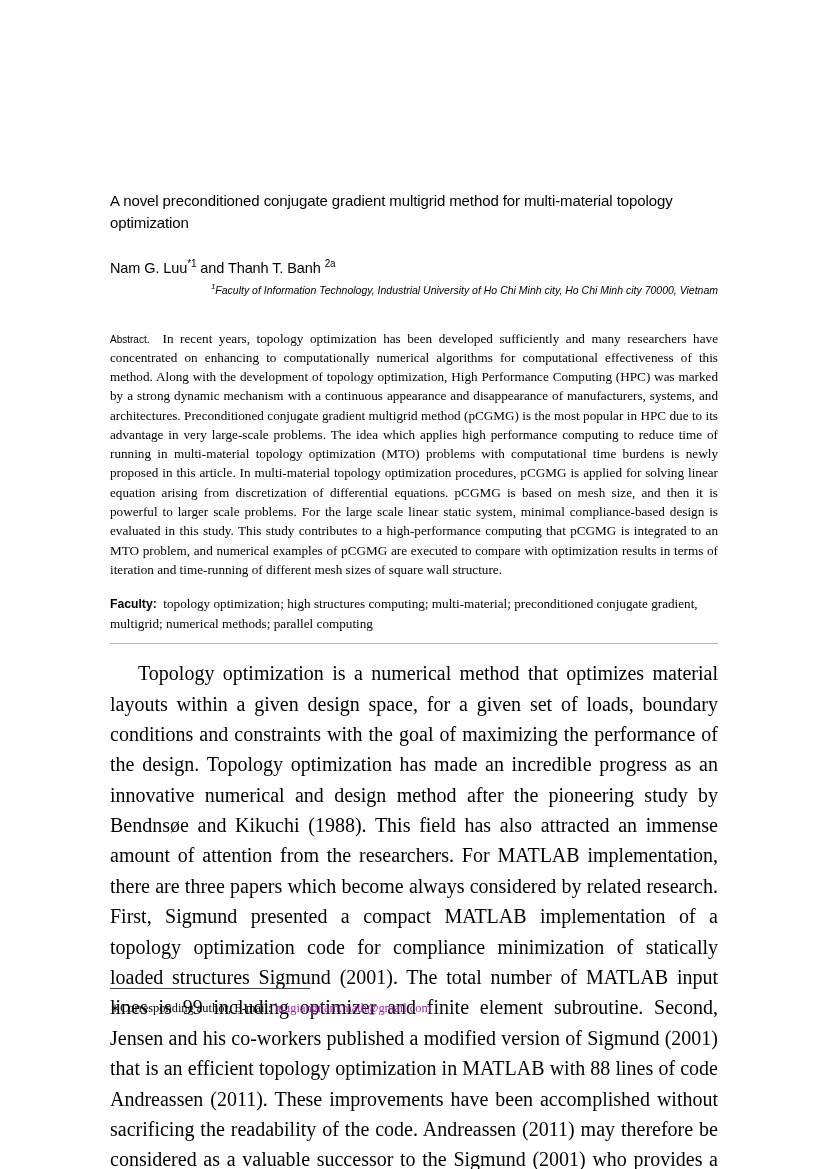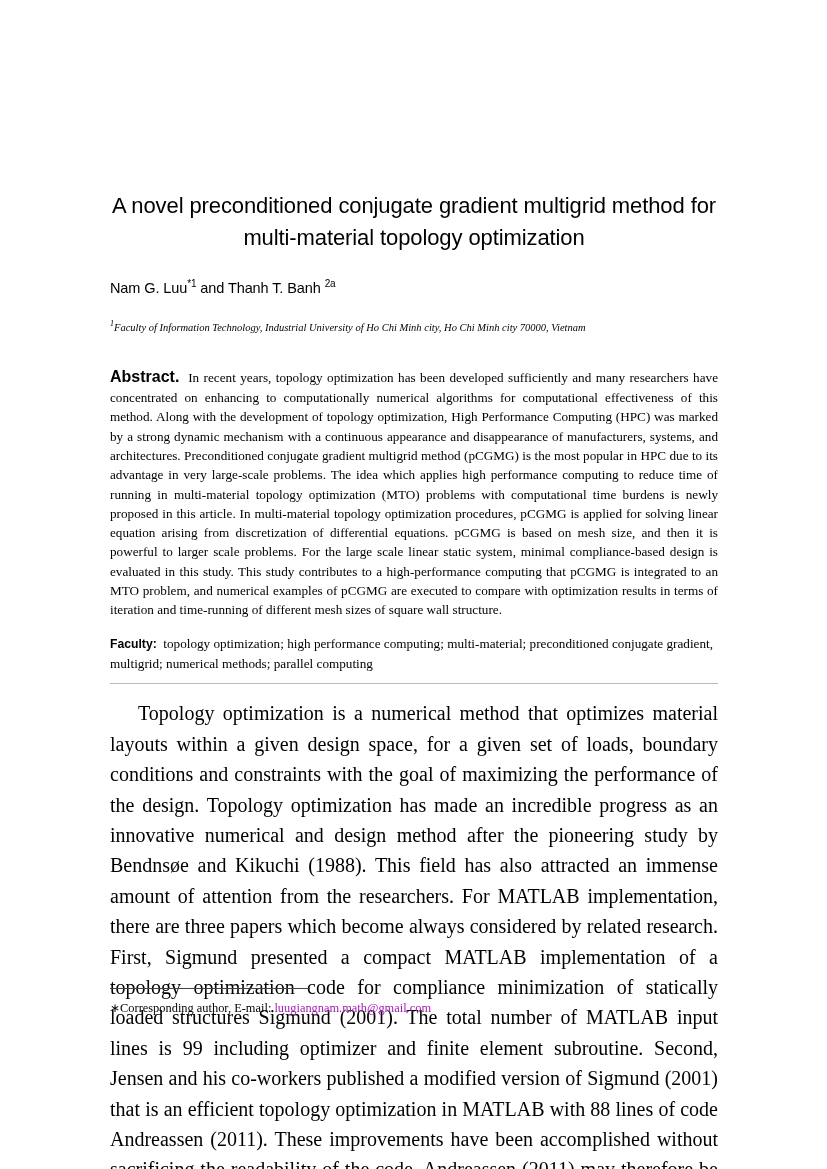--- a/index.html
+++ b/index.html
@@ -24,61 +24,60 @@
     padding: 0;
   }
   .content {
     position: absolute;
     left: 110px;
     top: 190px;
     width: 608px;
   }
   .title {
     font-family: "Liberation Sans", sans-serif;
-    font-size: 22px;
+    font-size: 15px;
     font-weight: 400;
-    text-align: center;
     line-height: 1.45;
     margin: 0 0 0 0;
     letter-spacing: -0.1px;
   }
   .authors {
     font-family: "Liberation Sans", sans-serif;
     font-size: 14.5px;
     margin-top: 24px;
     letter-spacing: -0.1px;
   }
   .authors sup {
     font-size: 10px;
     vertical-align: super;
   }
   .affiliations {
-    font-family: Liberation Serif, serif;
+    font-family: Liberation Sans, sans-serif;
     font-style: italic;
     font-size: 10.5px;
-    text-align: left;
+    text-align: right;
     line-height: 1.5;
-    margin-top: 22px;
+    margin-top: 6px;
   }
   .affiliations sup {
     font-size: 8px;
     vertical-align: super;
     font-style: italic;
   }
   .abstract {
     margin-top: 30px;
     font-size: 13.2px;
     line-height: 1.46;
     text-align: justify;
     text-justify: inter-word;
   }
   .abstract .lead {
     font-family: "Liberation Sans", sans-serif;
-    font-weight: bold;
-    font-size: 16px;
+    font-weight: normal;
+    font-size: 10px;
   }
   .keywords {
     margin-top: 15px;
     font-size: 13.2px;
     line-height: 1.46;
     text-align: left;
   }
   .keywords .lead {
     font-family: "Liberation Sans", sans-serif;
     font-weight: bold;
@@ -148,21 +147,21 @@
 
     <div class="affiliations">
       <div><sup>1</sup><span>Faculty of Information Technology, Industrial University of Ho Chi Minh city, Ho Chi Minh city 70000, Vietnam</span></div>
     </div>
 
     <div class="abstract">
       <span class="lead">Abstract.</span>&nbsp;&nbsp;<span>In recent years, topology optimization has been developed sufficiently and many researchers have concentrated on enhancing to computationally numerical algorithms for computational effectiveness of this method. Along with the development of topology optimization, High Performance Computing (HPC) was marked by a strong dynamic mechanism with a continuous appearance and disappearance of manufacturers, systems, and architectures. Preconditioned conjugate gradient multigrid method (pCGMG) is the most popular in HPC due to its advantage in very large-scale problems. The idea which applies high performance computing to reduce time of running in multi-material topology optimization (MTO) problems with computational time burdens is newly proposed in this article. In multi-material topology optimization procedures, pCGMG is applied for solving linear equation arising from discretization of differential equations. pCGMG is based on mesh size, and then it is powerful to larger scale problems. For the large scale linear static system, minimal compliance-based design is evaluated in this study. This study contributes to a high-performance computing that pCGMG is integrated to an MTO problem, and numerical examples of pCGMG are executed to compare with optimization results in terms of iteration and time-running of different mesh sizes of square wall structure.</span>
     </div>
 
     <div class="keywords">
-      <span class="lead">Faculty:</span>&nbsp;&nbsp;<span>topology optimization; high performance computing; multi-material; preconditioned conjugate gradient, multigrid; numerical methods; parallel computing</span>
+      <span class="lead">Faculty:</span>&nbsp;&nbsp;<span>topology optimization; high structures computing; multi-material; preconditioned conjugate gradient, multigrid; numerical methods; parallel computing</span>
     </div>
     <hr class="kw-rule">
 
 
     <div class="body-par">Topology optimization is a numerical method that optimizes material layouts within a given design space, for a given set of loads, boundary conditions and constraints with the goal of maximizing the performance of the design. Topology optimization has made an incredible progress as an innovative numerical and design method after the pioneering study by Bendnsøe and Kikuchi (1988). This field has also attracted an immense amount of attention from the researchers. For MATLAB implementation, there are three papers which become always considered by related research. First, Sigmund presented a compact MATLAB implementation of a topology optimization code for compliance minimization of statically loaded structures Sigmund (2001). The total number of MATLAB input lines is 99 including optimizer and finite element subroutine. Second, Jensen and his co-workers published a modified version of Sigmund (2001) that is an efficient topology optimization in MATLAB with 88 lines of code Andreassen (2011). These improvements have been accomplished without sacrificing the readability of the code. Andreassen (2011) may therefore be considered as a valuable successor to the Sigmund (2001) who provides a practical instrument to help for those entering the field of topology optimization. Finally, in 2014, Tavakoli and Mohseni published a code with 115 lines to solve multi-material topology</div>
 
   </div>
 
   <div class="footnotes">
     <hr class="fn-rule">

